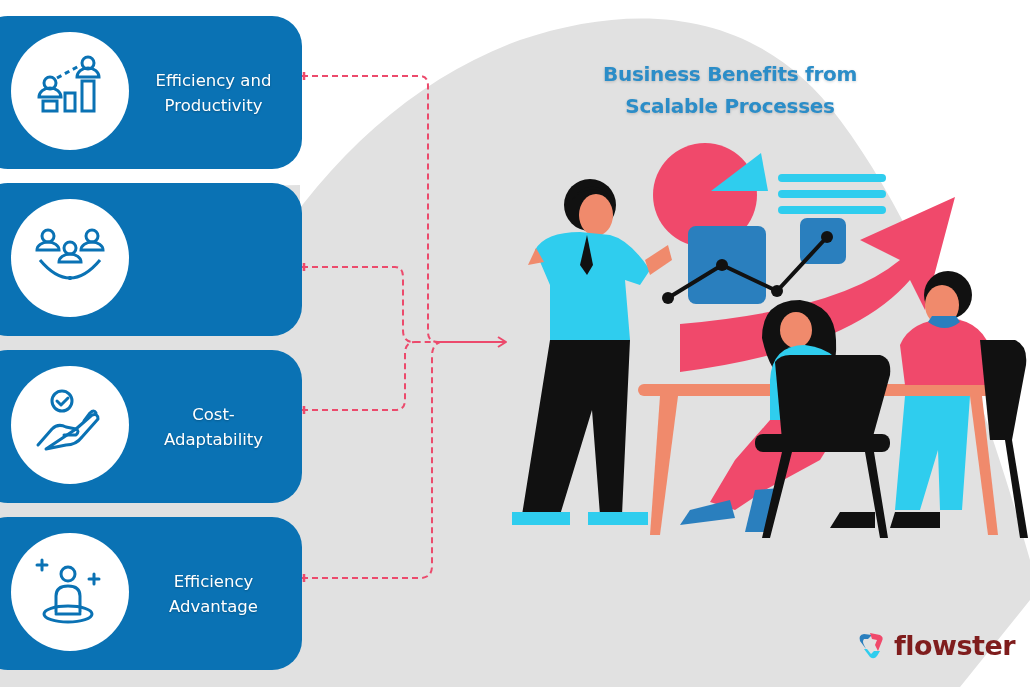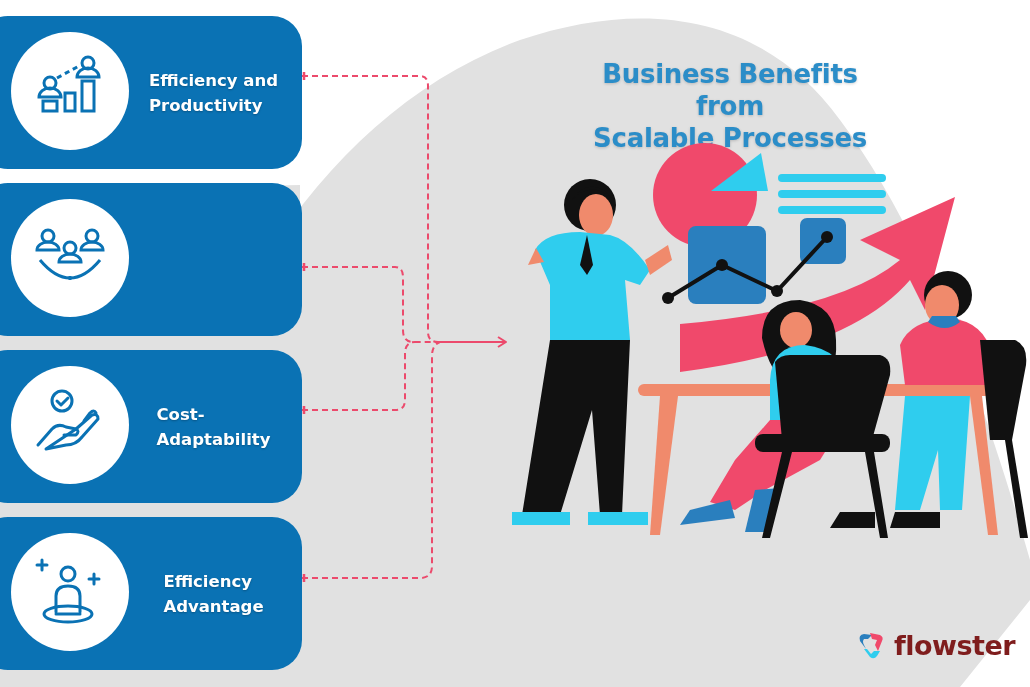--- a/index.html
+++ b/index.html
@@ -14,27 +14,27 @@
     background: #0A72B4; border-radius: 30px;
   }
   .card .icon-circle {
     position: absolute; left: 33px; top: 16px; width: 118px; height: 118px;
     border-radius: 50%; background: #ffffff;
   }
   .card .icon-circle svg { position: absolute; left: 19px; top: 19px; width: 80px; height: 80px; }
   .card .label {
     position: absolute; left: 155px; right: 8px; top: 0; bottom: 0;
     display: flex; align-items: center; justify-content: center;
-    text-align: left; color: #ffffff; font-weight: bold; font-size: 16.5px;
+    text-align: center; color: #ffffff; font-weight: normal; font-size: 16.5px;
     line-height: 25px; white-space: pre-line;
     text-shadow: 0 1px 2px rgba(0,0,0,0.25);
   }
   .title {
     position: absolute; left: 575px; top: 58px; width: 310px;
-    text-align: center; color: #2B8DC8; font-weight: bold; font-size: 26px;
+    text-align: center; color: #2B8DC8; font-weight: bold; font-size: 20px;
     line-height: 32px; white-space: pre-line; letter-spacing: -0.3px;
     text-shadow: 0 1px 3px rgba(0,0,0,0.18);
   }
   .connectors { position: absolute; left: 0; top: 0; width: 1030px; height: 687px; pointer-events: none; }
   .illustration { position: absolute; left: 500px; top: 140px; width: 530px; height: 410px; }
   .logo { position: absolute; left: 852px; top: 625px; height: 40px; display: flex; align-items: center; }
   .logo svg { width: 36px; height: 36px; margin-right: 6px; }
   .logo .brand { font-weight: bold; font-size: 27px; color: #7f1d1d; letter-spacing: -0.5px; }
 </style>
 </head>

